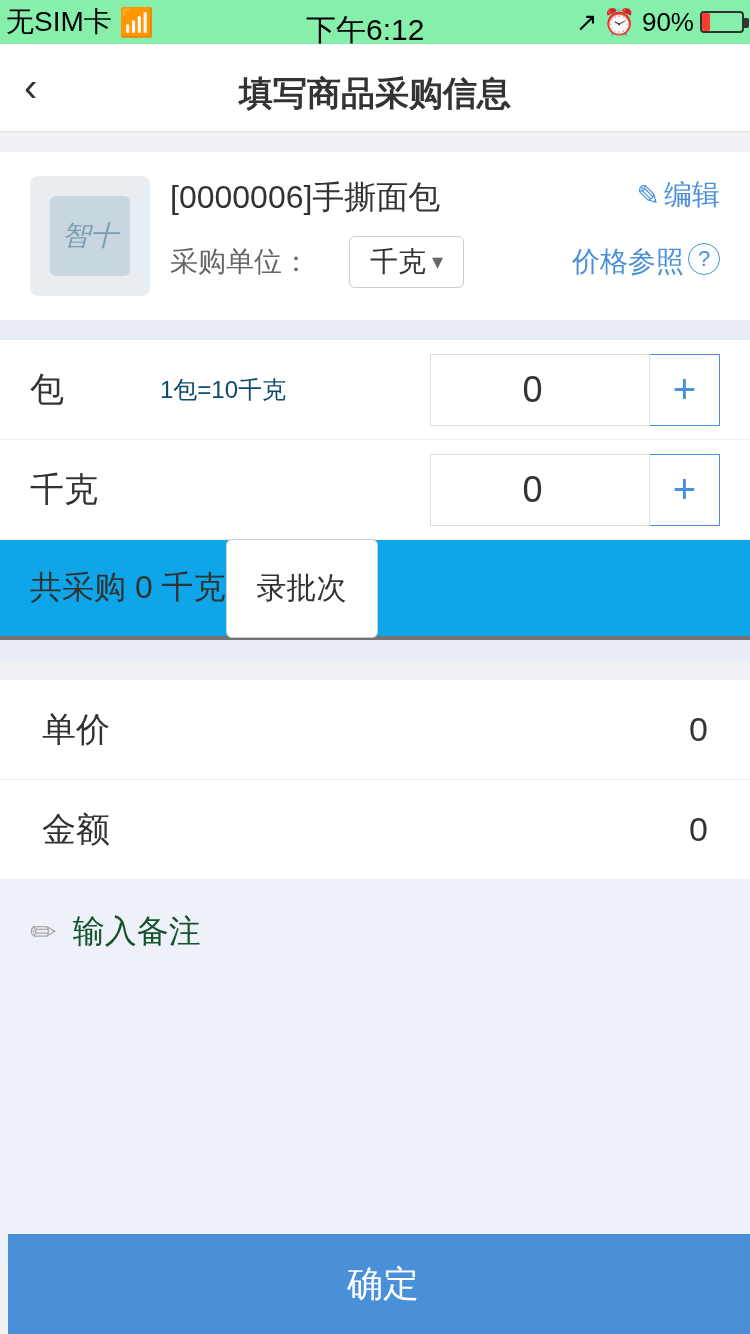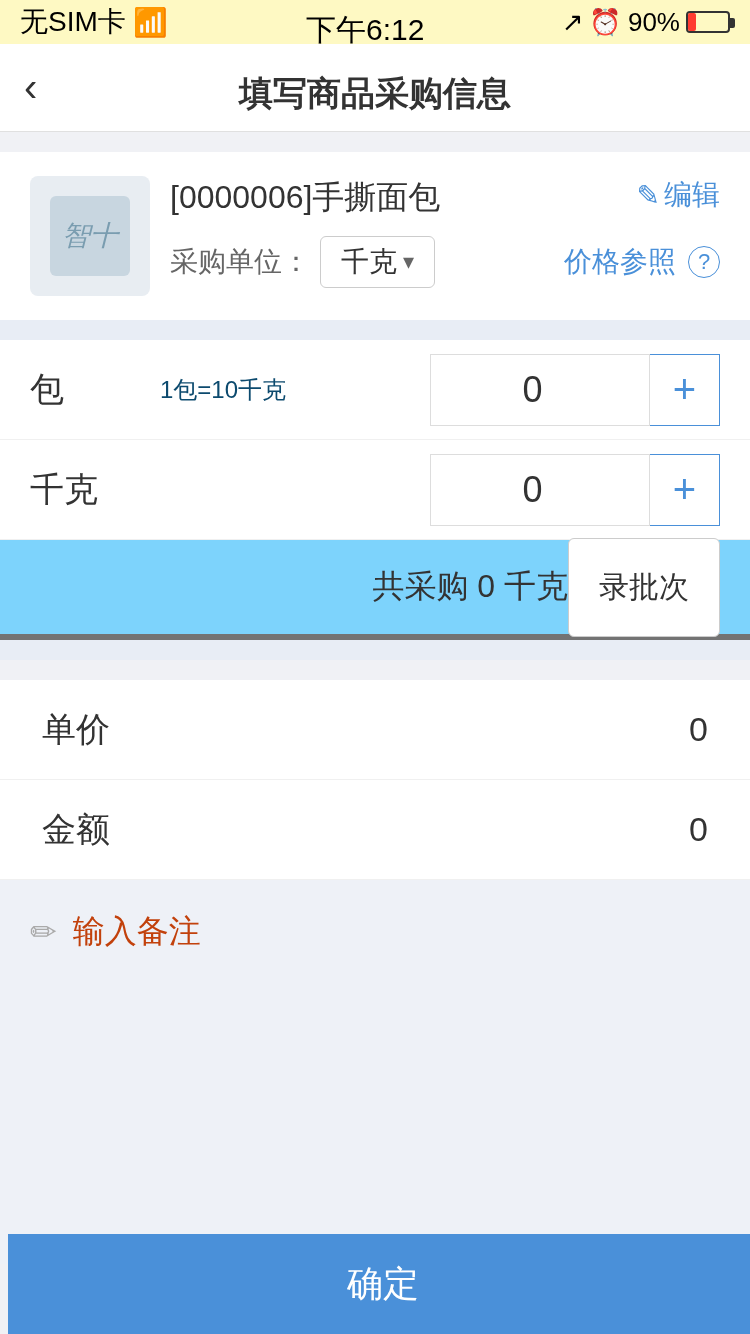--- a/index.html
+++ b/index.html
@@ -10,25 +10,25 @@
       font-family: -apple-system, "PingFang SC", "Helvetica Neue", sans-serif;
       background: #f0f1f5;
       font-size: 32px;
       color: #333;
     }
 
     
     .status-bar {
       width: 750px;
       height: 44px;
-      background: #fef9c3;
+      background: #86efac;
       display: flex;
       align-items: center;
       justify-content: space-between;
-      padding: 0 20px;
+      padding: 0 6px;
       font-size: 28px;
       color: #000;
     }
     .status-left { display: flex; align-items: center; gap: 8px; }
     .status-center { font-size: 30px; font-weight: 500; margin-top: 16px; }
     .status-right { display: flex; align-items: center; gap: 6px; font-size: 26px; }
     .battery-icon {
       width: 44px; height: 22px; border: 2px solid #333; border-radius: 4px; position: relative; display: inline-flex; align-items: center;
     }
     .battery-icon::after {
@@ -135,22 +135,22 @@
       color: #333;
       background: #fff;
       display: flex;
       align-items: center;
       gap: 6px;
     }
     .price-ref {
       color: #4a90d9;
       font-size: 28px;
       display: flex;
-      align-items: center;
-      gap: 12px;
+      align-items: flex-start;
+      gap: 4px;
     }
 
     
     .section-divider {
       height: 20px;
       background: #e8edf5;
     }
 
     
     .form-section {
@@ -200,25 +200,25 @@
       display: flex;
       align-items: center;
       justify-content: center;
       cursor: pointer;
     }
 
     
     .summary-row {
       display: flex;
       align-items: center;
-      justify-content: flex-end;
+      justify-content: flex-start;
       padding: 0 30px;
       height: 100px;
-      background: #7dd3fc;
-      border-bottom: 6px solid #737373;
+      background: #0ea5e9;
+      border-bottom: 4px solid #737373;
     }
     .summary-text {
       font-size: 32px;
       color: #333;
     }
     .batch-btn {
       border: 1px solid #ccc;
       border-radius: 6px;
       padding: 28px 30px;
       font-size: 30px;
@@ -258,21 +258,21 @@
       align-items: center;
       gap: 16px;
       min-height: 100px;
     }
     .note-icon {
       color: #aaa;
       font-size: 32px;
     }
     .note-placeholder {
       font-size: 32px;
-      color: #c2410c;
+      color: #14532d;
     }
 
     
     .empty-area {
       background: #eef1f7;
       flex: 1;
       min-height: 280px;
     }
 
     
@@ -323,21 +323,21 @@
   </div>
   <div class="product-info">
     <div class="product-header">
       <span class="product-name">[0000006]手撕面包</span>
       <div class="edit-btn">
         <span>✎</span>
         <span>编辑</span>
       </div>
     </div>
     <div class="product-unit-row">
-      <div style="display:flex;align-items:center;">
+      <div style="display:flex;align-items:center;gap:29px;">
         <span class="unit-label">采购单位：</span>
         <div class="unit-select">
           <span>千克</span>
           <span style="font-size:22px;color:#666;">▾</span>
         </div>
       </div>
       <div class="price-ref">
         <span>价格参照</span>
         <span style="width:32px;height:32px;border:1px solid #4a90d9;border-radius:50%;display:flex;align-items:center;justify-content:center;font-size:22px;">?</span>
       </div>

